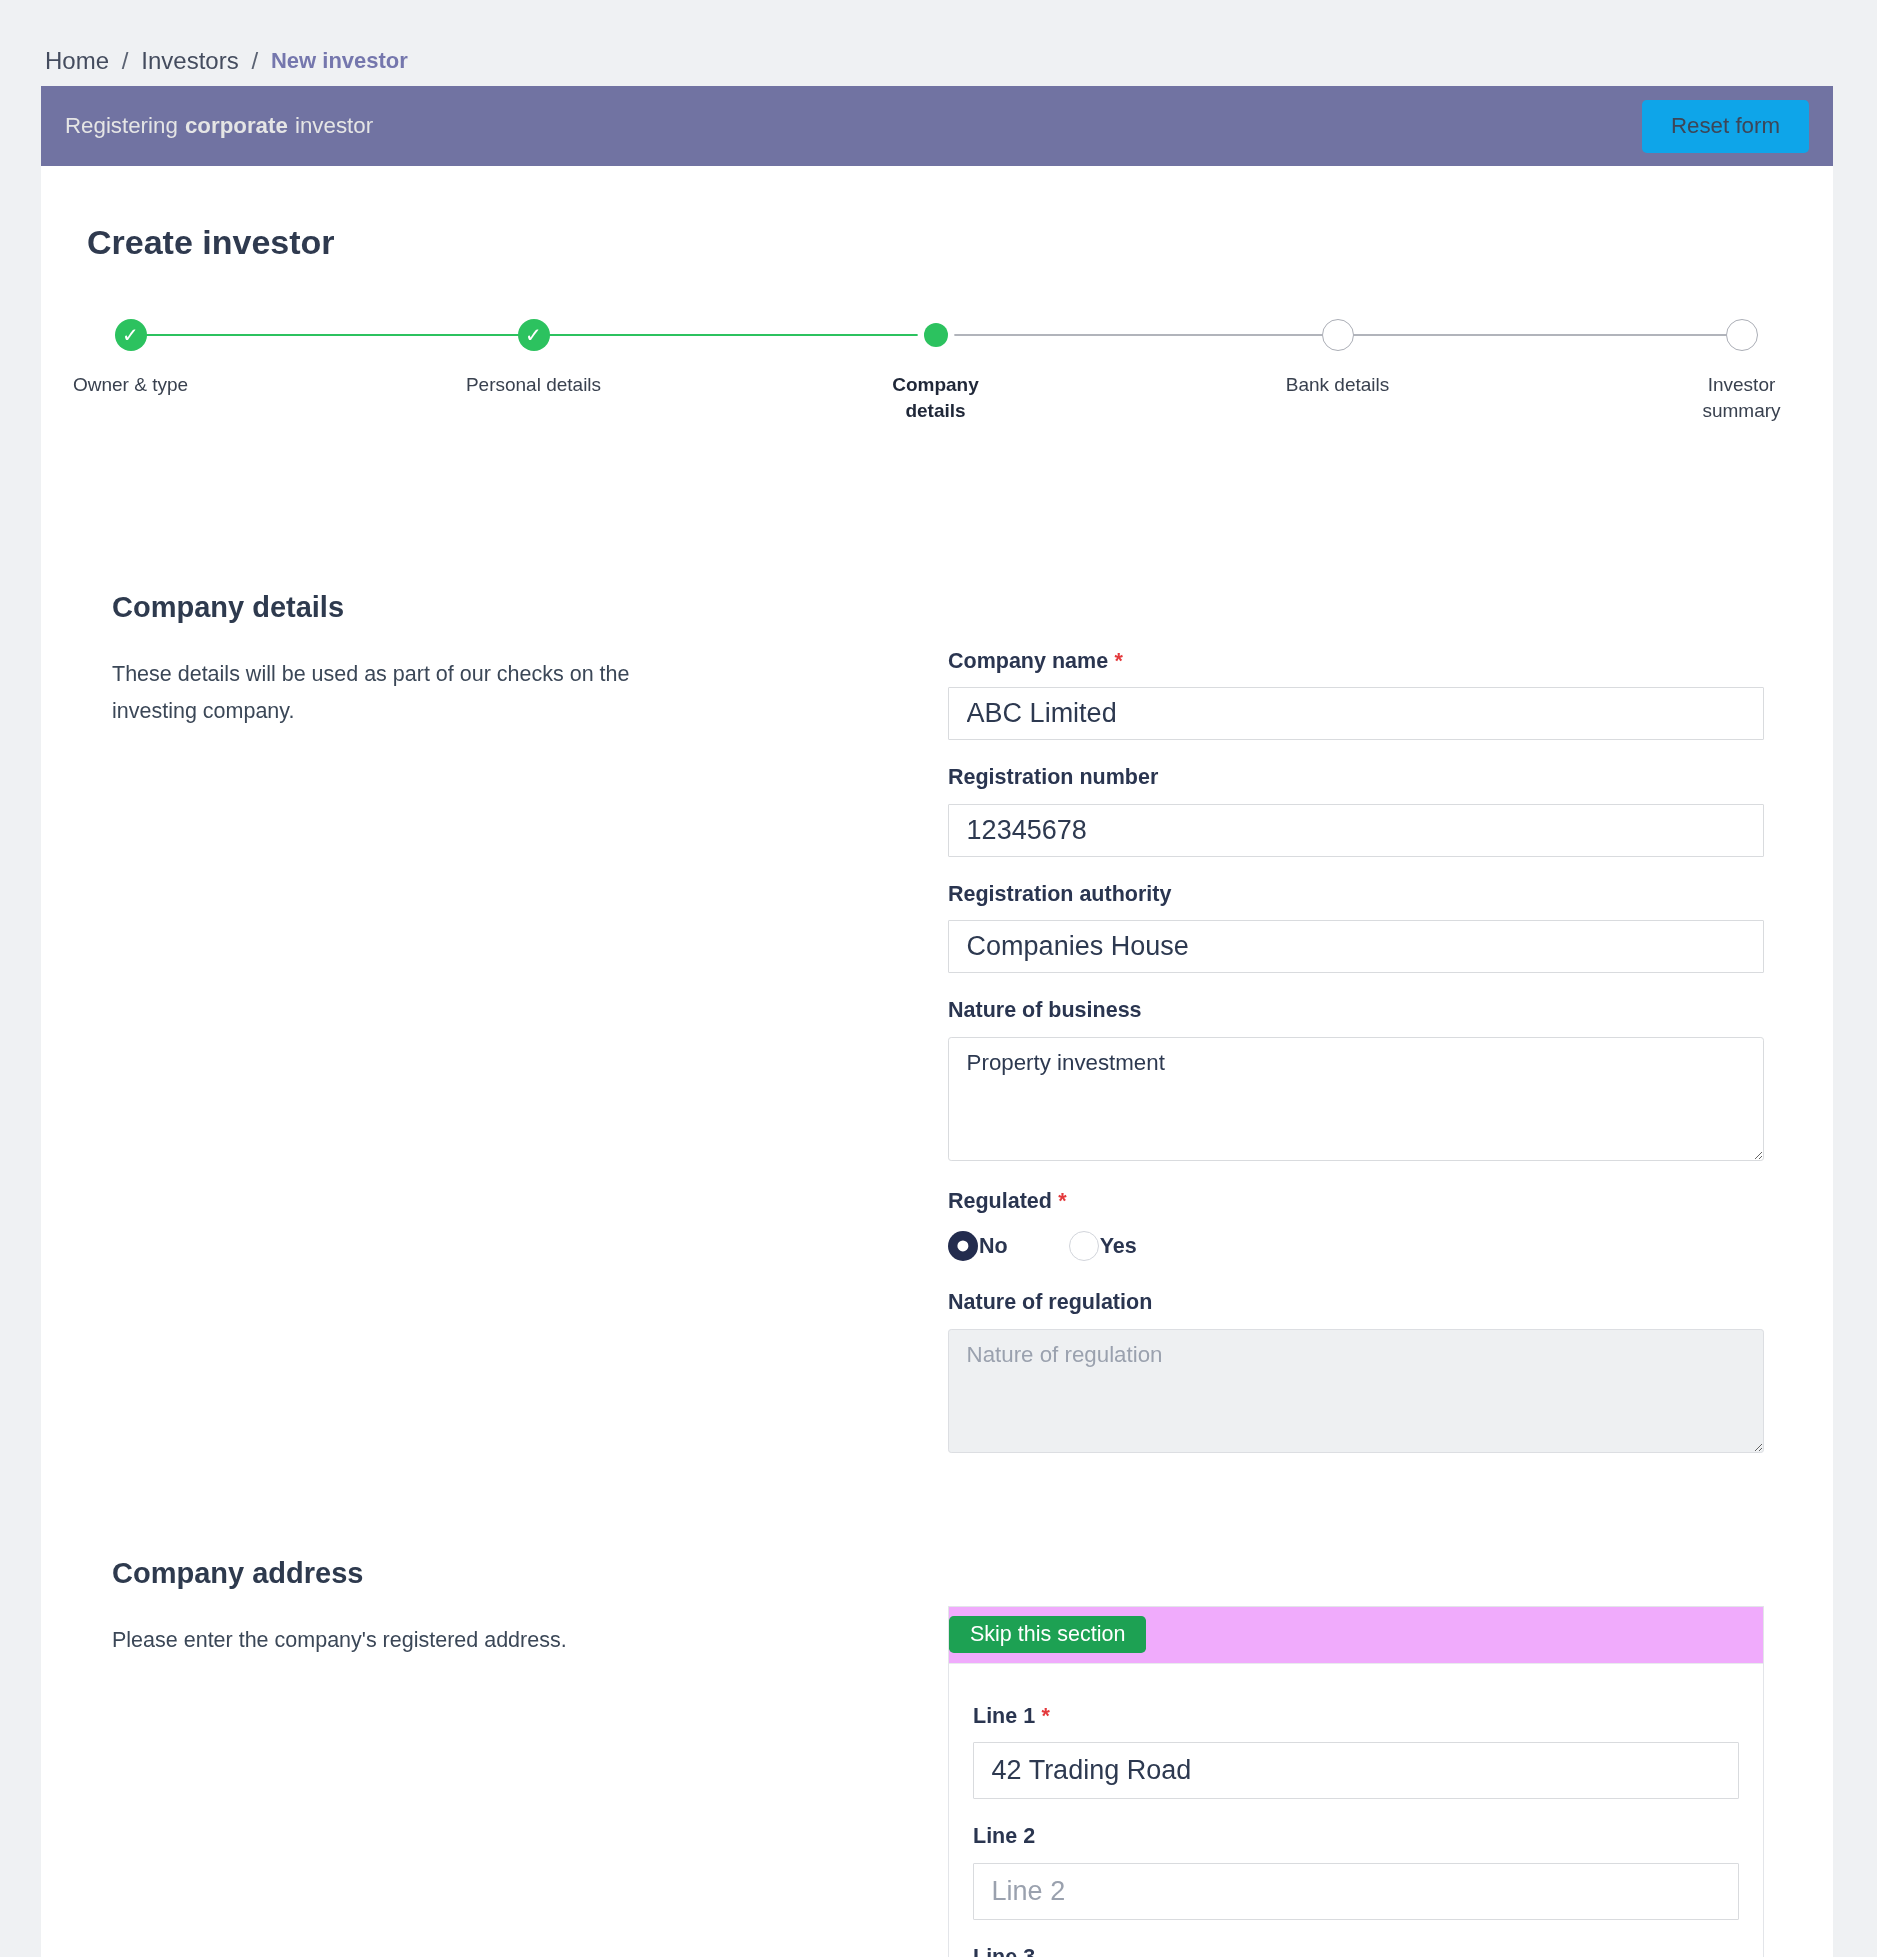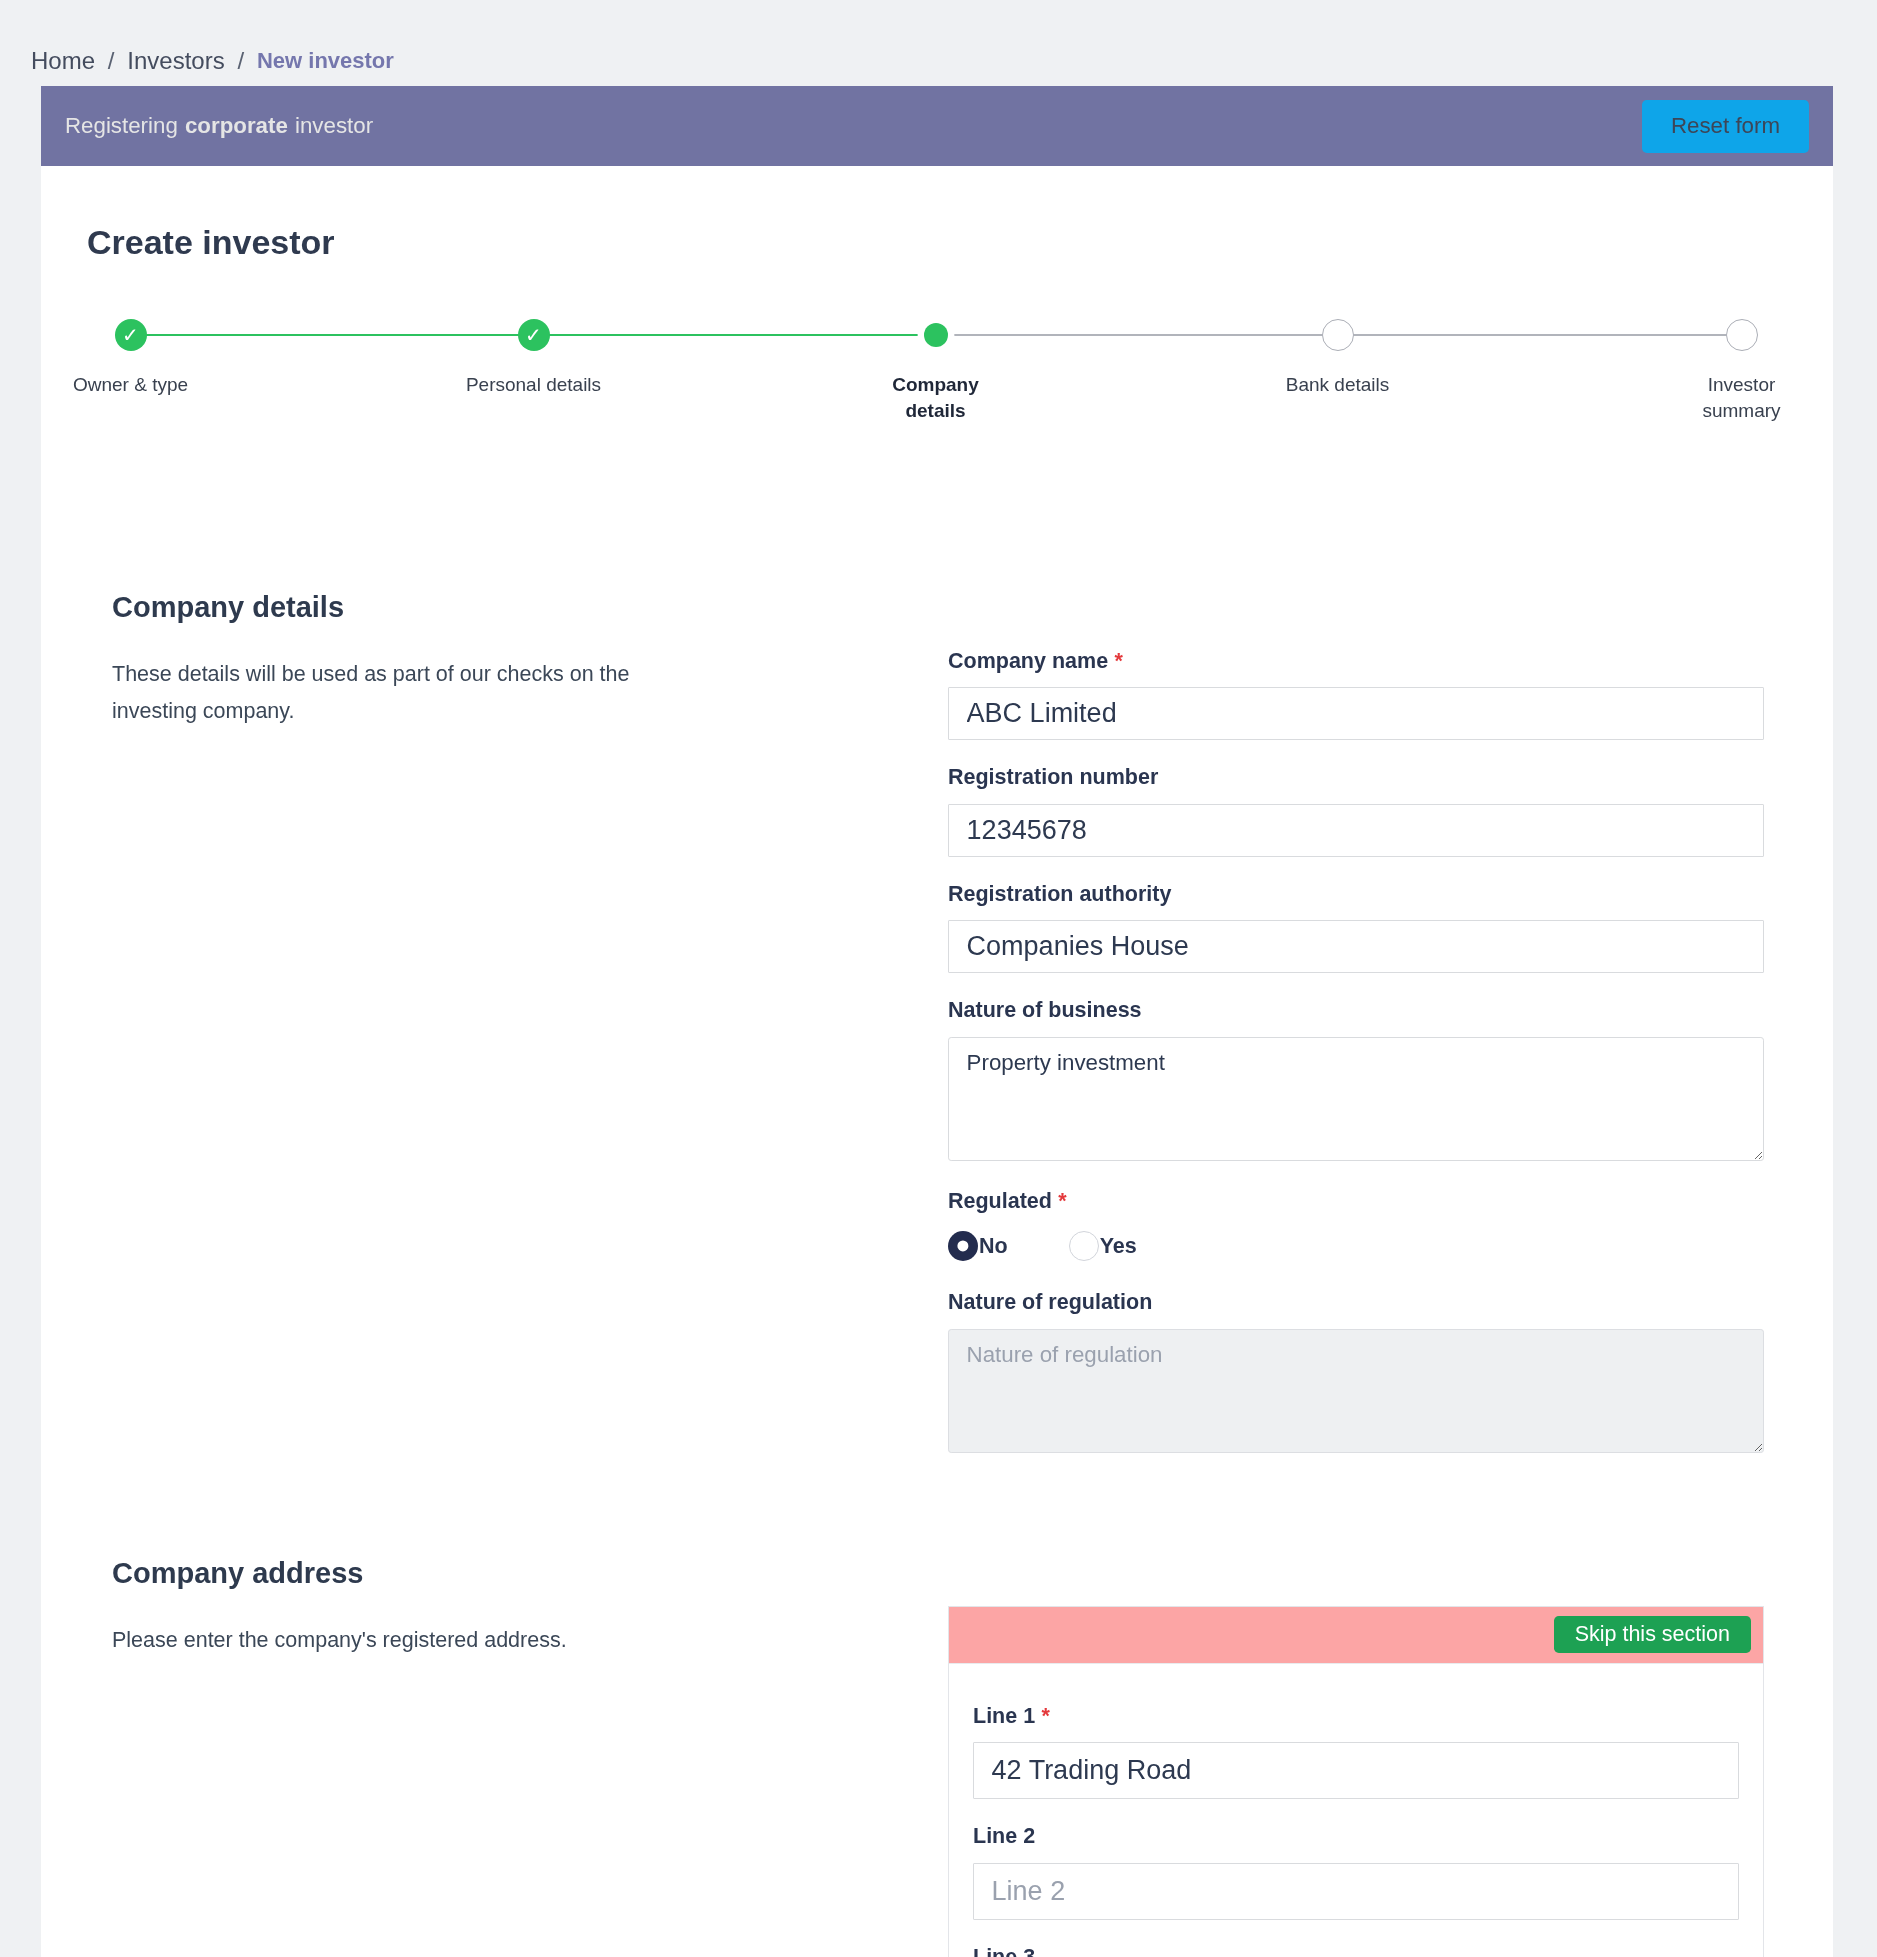--- a/index.html
+++ b/index.html
@@ -6,21 +6,21 @@
   html,body { width:1878px; height:1958px; overflow:hidden; }
   body {
     font-family:"Liberation Sans", sans-serif;
     background:#eff1f3;
     color:#3b4757;
   }
   .page { position:relative; width:1878px; height:1958px; }
 
   
   .breadcrumb {
-    padding:35px 0 0 31px;
+    padding:35px 0 0 45px;
     font-size:24px;
     display:flex; align-items:center; gap:12.8px;
     height:86px;
   }
   .crumb { color:#444c5e; cursor:pointer; }
   .crumb-sep { color:#5a6272; }
   .crumb-current { color:#7577ad; font-weight:700; font-size:22px; }
 
   
   .banner {
@@ -128,22 +128,22 @@
   }
   .radio.unselected { background:#ffffff; border:1.6px solid #d2d5db; }
   .radio-label { font-size:21.5px; font-weight:600; color:#2a3550; }
 
   
   .address-card {
     border:0.8px solid #e3e5e9; border-bottom:none;
     background:#ffffff;
   }
   .address-card-header {
-    height:57px; background:#fca5a5; border-bottom:0.8px solid #e9ebee;
-    display:flex; align-items:center; justify-content:flex-end;
+    height:57px; background:#f0abfc; border-bottom:0.8px solid #e9ebee;
+    display:flex; align-items:center; justify-content:flex-start;
     padding-right:12px;
   }
   .skip-btn {
     background:#1da153; color:#ffffff; border:none; border-radius:4.8px;
     height:37px; padding:0 21px;
     font-family:inherit; font-size:21.5px; cursor:pointer;
   }
   .address-card-body { padding:37px 24px 64px 24px; }
   .address-card-body .text-input { height:57px; }
 </style>

